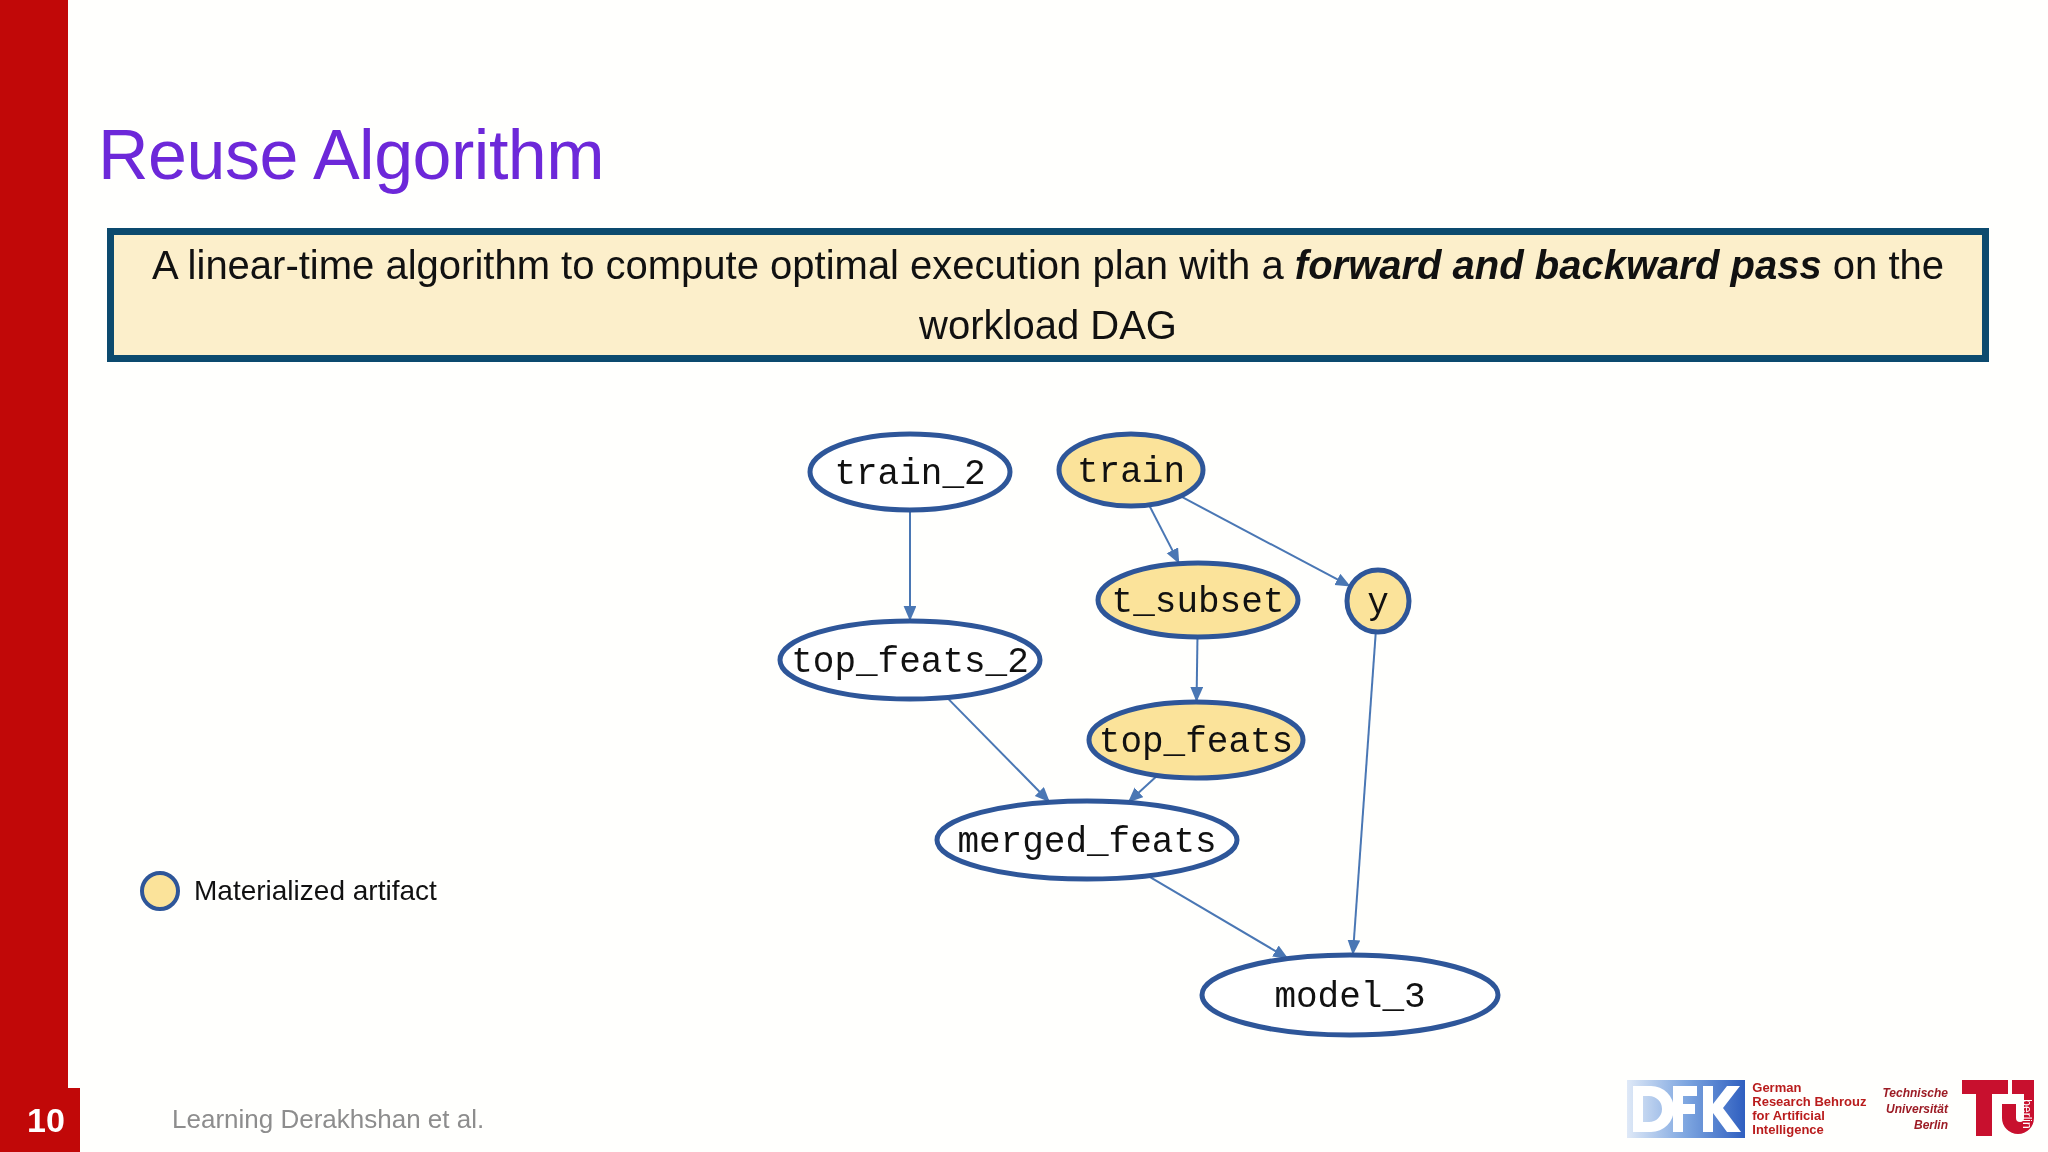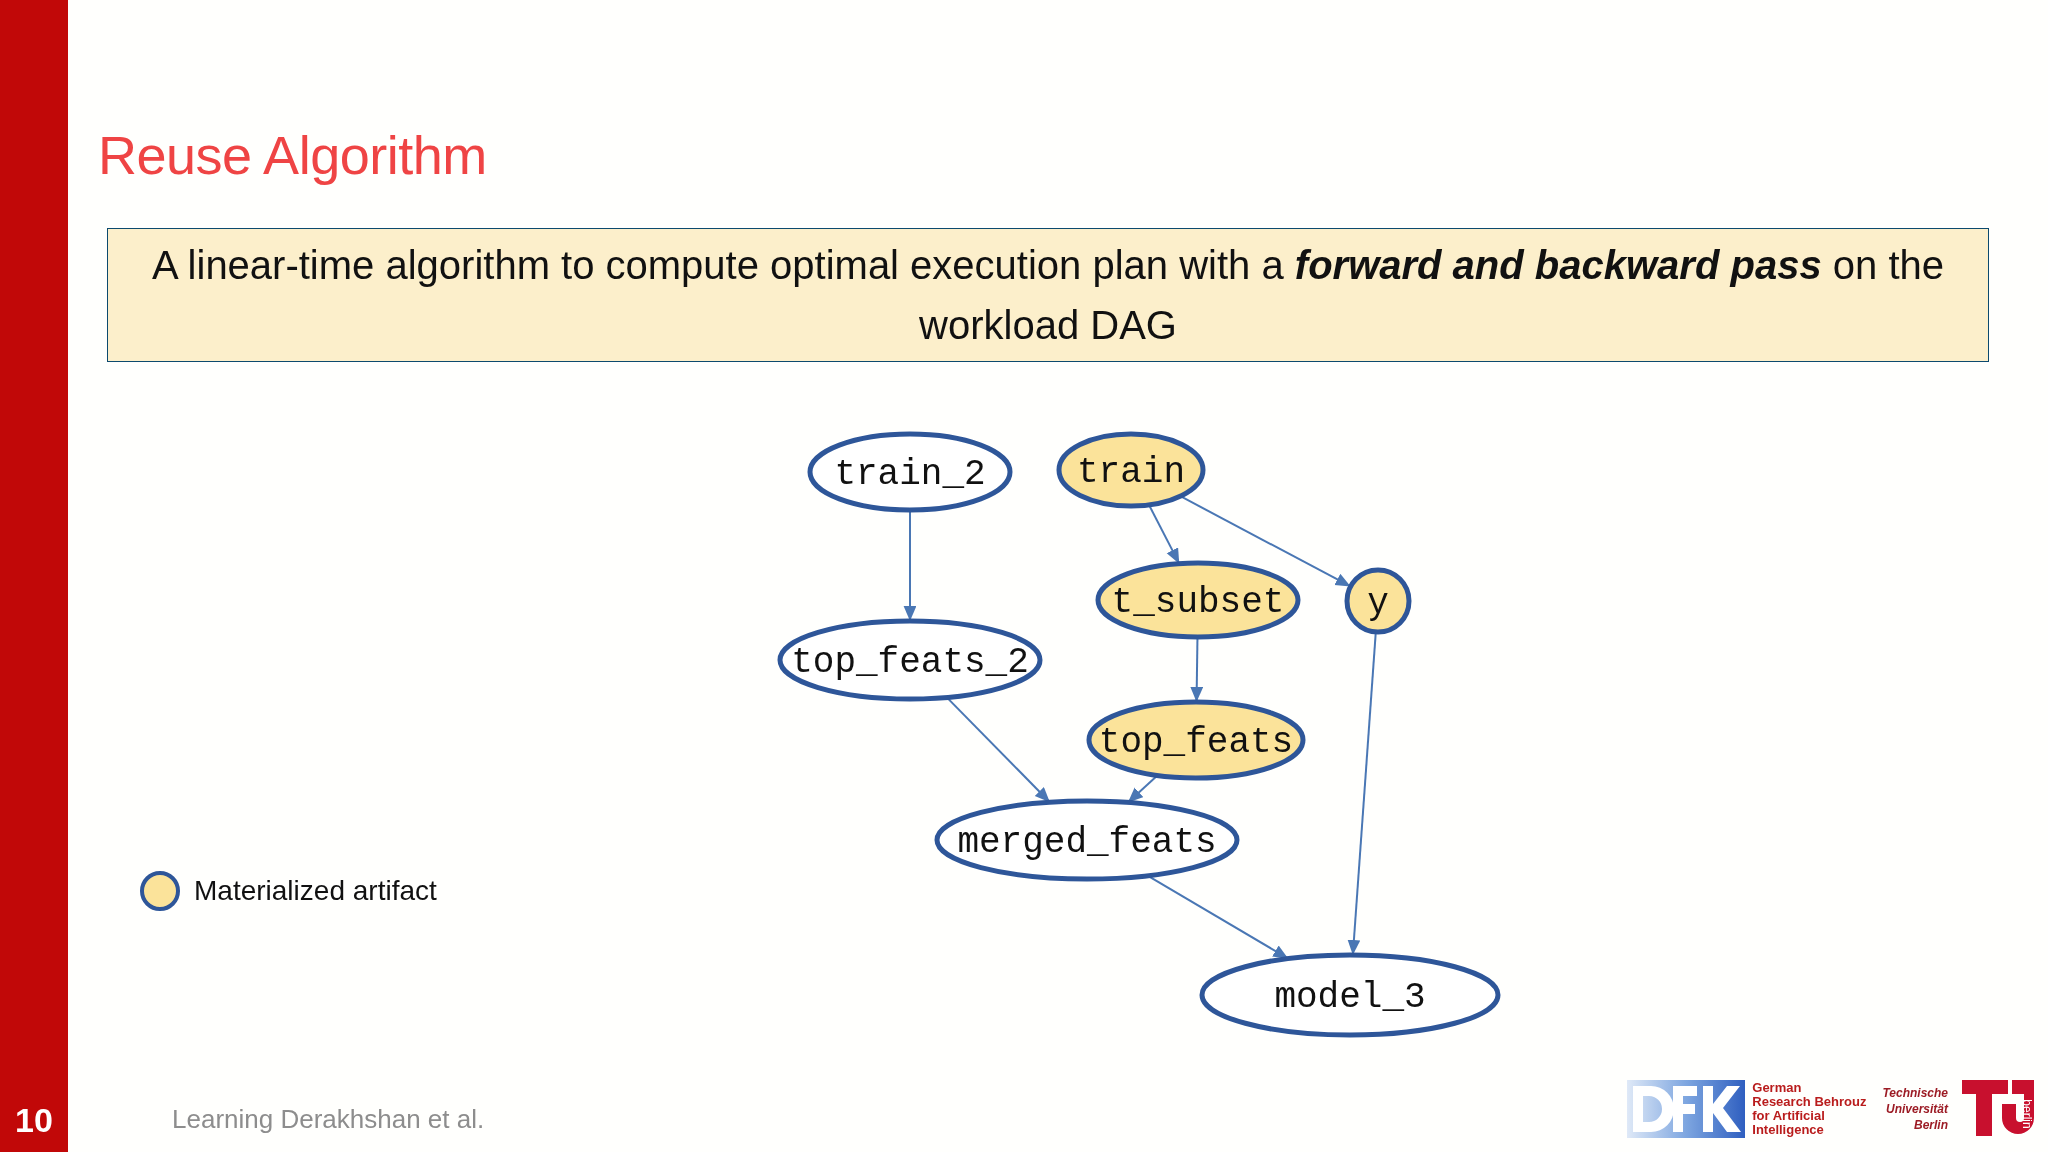--- a/index.html
+++ b/index.html
@@ -20,31 +20,31 @@
     position:absolute;left:0;top:0;width:68px;height:1152px;
     background:#c10808;
   }
   .body-bg{
     position:absolute;left:68px;top:0;width:1980px;height:1152px;
     background:#fffffd;
   }
   
   .slide-title{
     position:absolute;left:98px;top:112px;
-    font-size:54px;line-height:86px;
-    color:#ef4444;font-weight:400;
+    font-size:70px;line-height:86px;
+    color:#6d28d9;font-weight:400;
     letter-spacing:-0.5px;
     white-space:nowrap;
   }
   
   .callout{
     position:absolute;left:107px;top:228px;
     width:1882px;height:134px;
     background:#fcefcb;
-    border:1px solid #0c4a6e;
+    border:7px solid #0c4a6e;
     box-sizing:border-box;
     display:flex;align-items:center;justify-content:center;
   }
   .callout-text{
     width:1800px;
     text-align:center;
     font-size:40px;line-height:60px;
     color:#111;
   }
   .callout-text b{font-weight:bold;font-style:italic;}
@@ -71,21 +71,21 @@
     font-size:28px;color:#111;line-height:32px;white-space:nowrap;
   }
   
   .footer{
     position:absolute;left:0;top:1088px;width:2048px;height:64px;
   }
   .page-chip{
     position:absolute;left:0;top:0;width:68px;height:64px;
     background:#c10808;color:#ffffff;
     font-size:34px;font-weight:bold;
-    display:flex;align-items:center;justify-content:center;
+    display:flex;align-items:center;justify-content:center;padding-left:12px;
   }
   .footer-author{
     position:absolute;left:172px;top:16px;
     font-size:26px;color:#8d8d8d;white-space:nowrap;
   }
   .footer-paper{
     position:absolute;left:636px;top:16px;
     font-size:26px;color:#9a9a9a;white-space:nowrap;
   }
   .logos{

